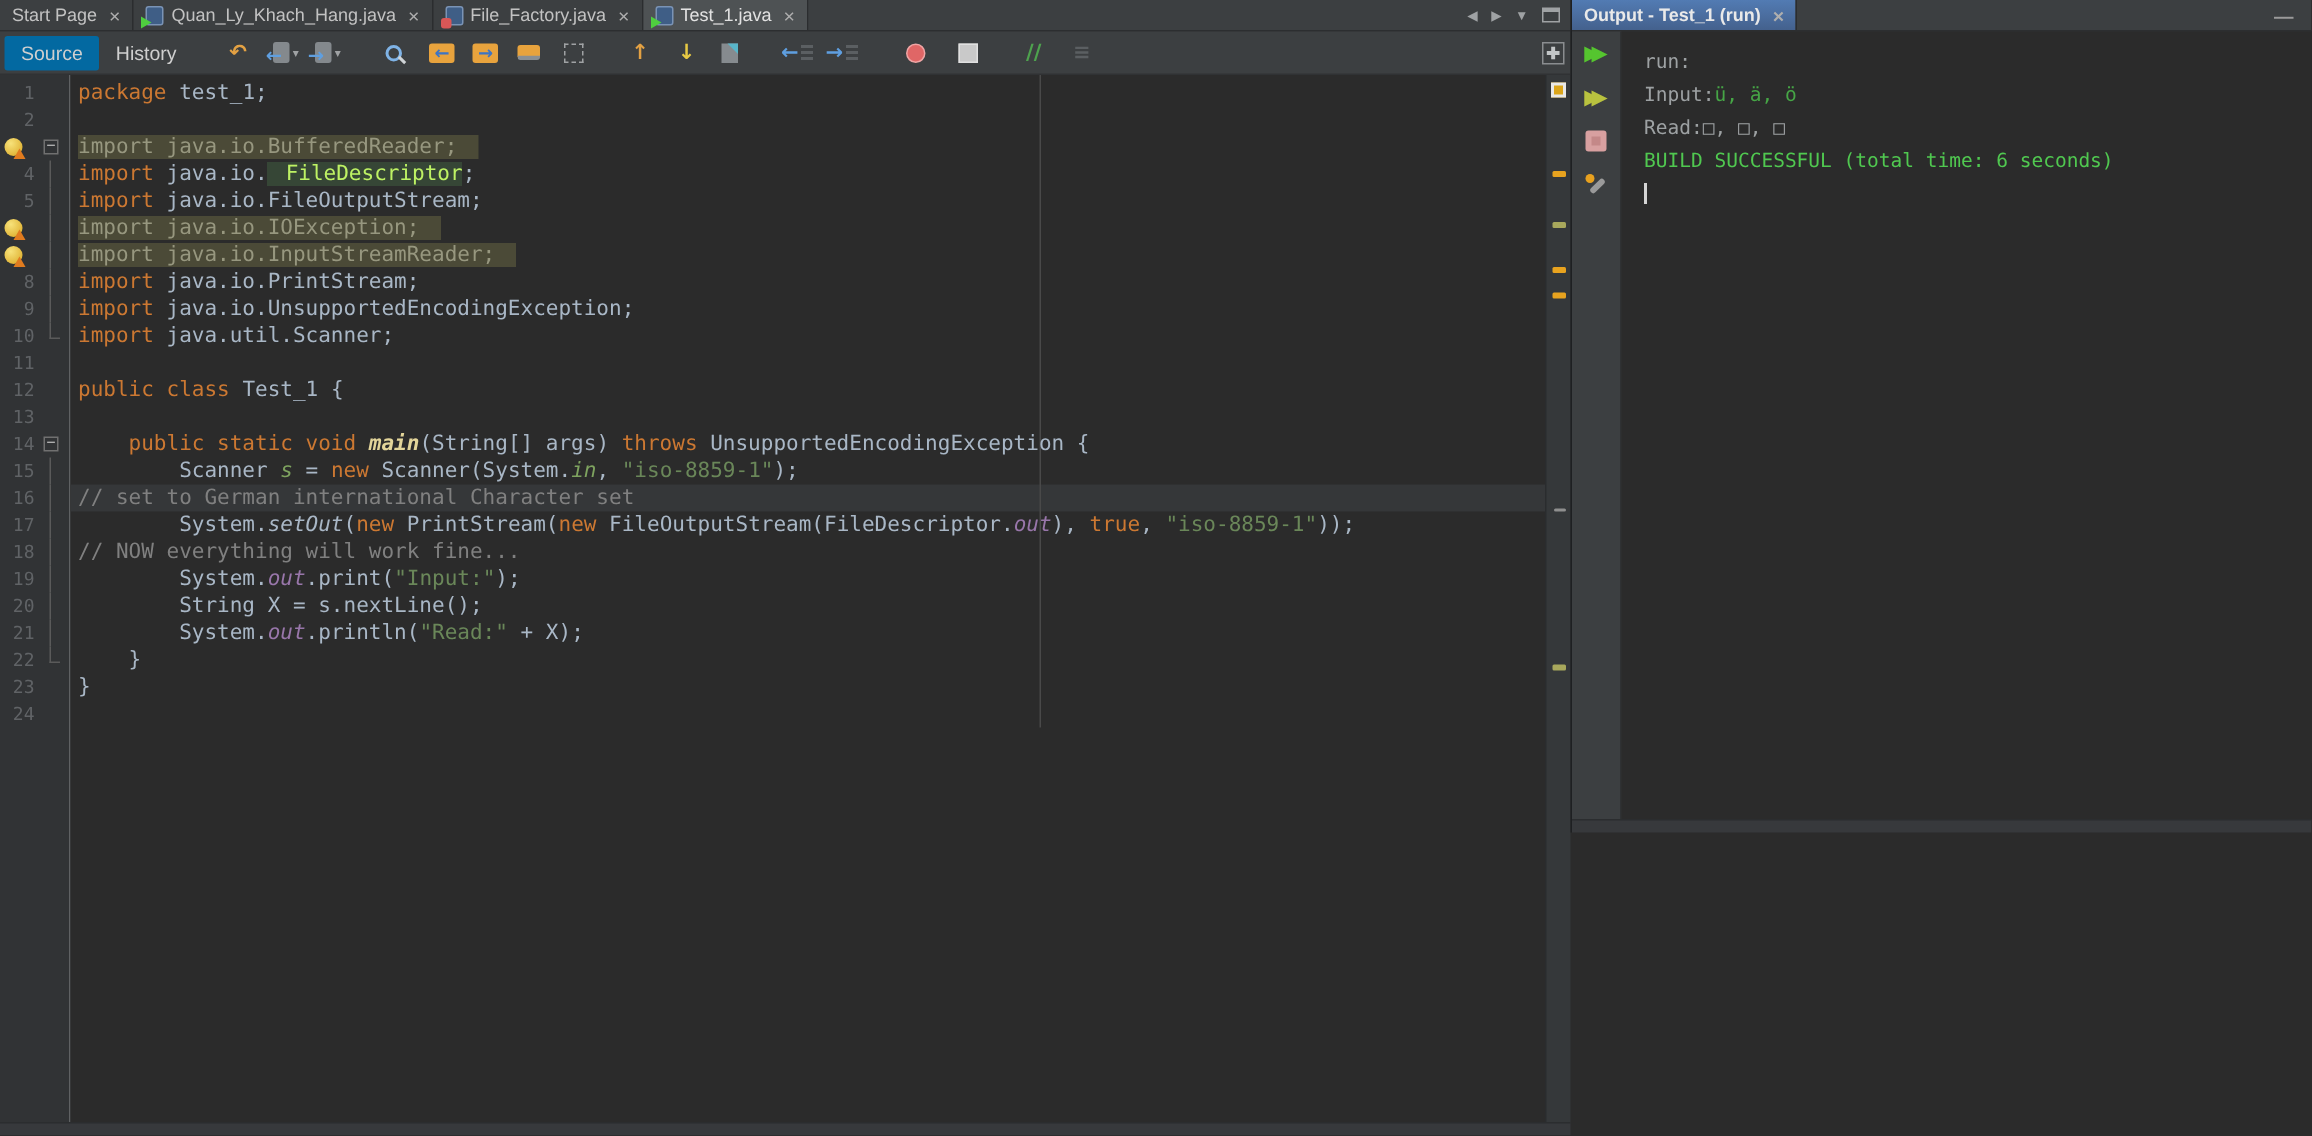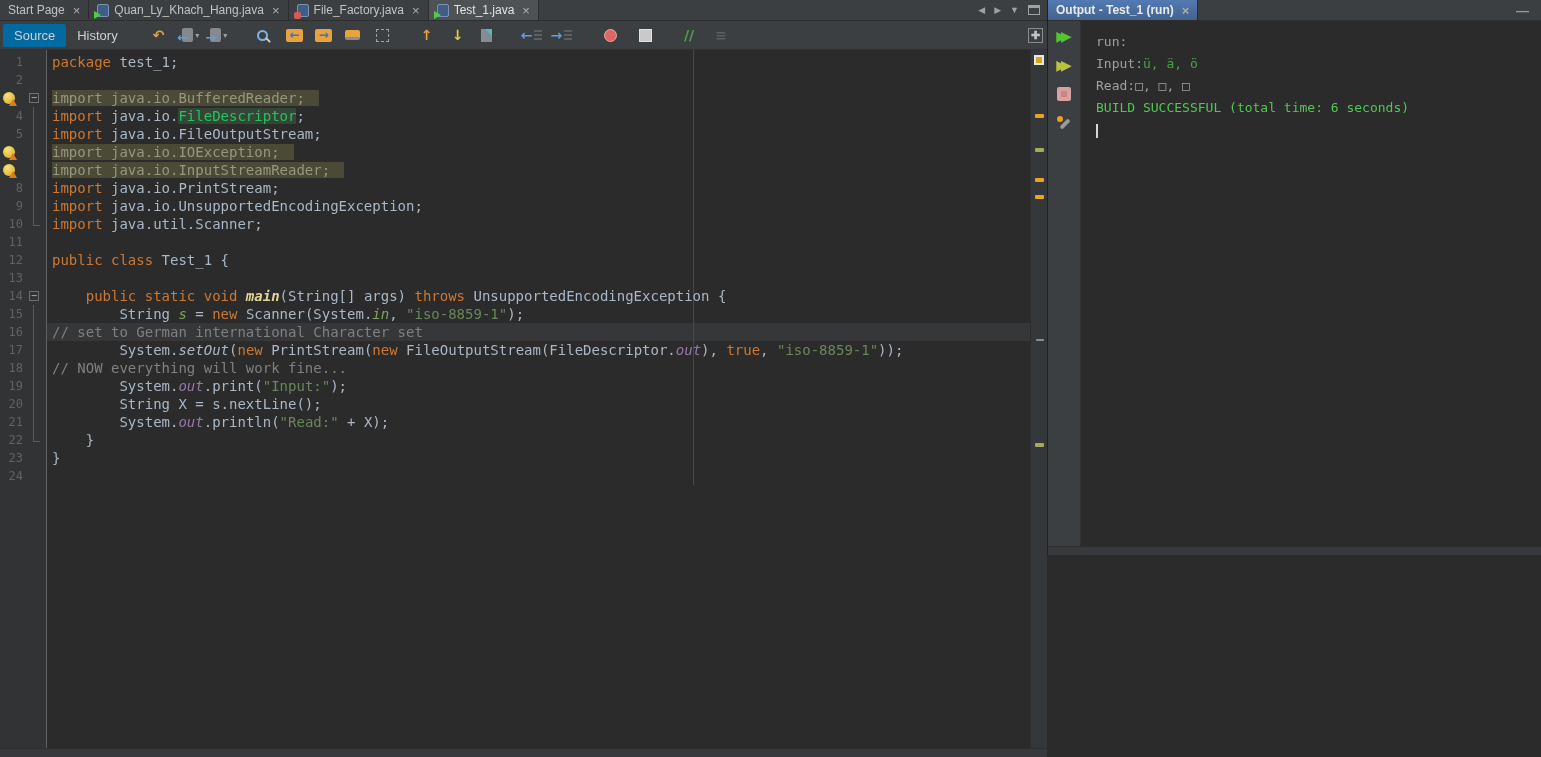--- a/index.html
+++ b/index.html
@@ -93,21 +93,21 @@
                overflow:hidden; font-family:"DejaVu Sans Mono", monospace;
                font-size:14px; line-height:18px; }
   .margin-line { position:absolute; top:0; height:435px; border-left:1px solid #494949; }
   .caret-row { position:absolute; left:0; right:0; height:18px; background:#353739; }
   .cl { height:18px; white-space:pre; position:relative; padding-left:5px; }
   .kw { color:#cc7832; } .pl { color:#a9b7c6; } .str { color:#6a8759; }
   .com { color:#808080; } .fieldp { color:#9876aa; font-style:italic; }
   .grn { color:#7ea35f; font-style:italic; } .stat { color:#a9b7c6; font-style:italic; }
   .decl { color:#e3d59a; font-weight:bold; font-style:italic; }
   .gri { color:#97977f; } .band { background:#4b4a37; padding-right:14px; }
-  .occ { color:#22c55e; background:#364636; }
+  .occ { color:#bef264; background:#364636;padding-left:12px; }
 
   
   .stripe { width:17px; background:#35383a; border-left:1px solid #2a2c2e;
             position:relative; flex:0 0 auto; }
   .smark { position:absolute; left:4px; width:9px; height:4px; border-radius:1px; }
   .smark.status { width:10px; height:10px; left:3px; background:#dba51a;
                   border:2px solid #e8e8e8; border-radius:0; }
   .smark.warn  { background:#e8a31f; }
   .smark.mixed { background:#a8a85c; }
   .smark.caret { width:8px; height:2px; background:#8f8f8f; left:5px; }
@@ -345,21 +345,21 @@
           <div class="cl"><span class="kw">import</span><span class="pl"> java.io.FileOutputStream;</span></div>
           <div class="cl"><span class="band"><span class="gri">import java.io.IOException;</span></span></div>
           <div class="cl"><span class="band"><span class="gri">import java.io.InputStreamReader;</span></span></div>
           <div class="cl"><span class="kw">import</span><span class="pl"> java.io.PrintStream;</span></div>
           <div class="cl"><span class="kw">import</span><span class="pl"> java.io.UnsupportedEncodingException;</span></div>
           <div class="cl"><span class="kw">import</span><span class="pl"> java.util.Scanner;</span></div>
           <div class="cl"></div>
           <div class="cl"><span class="kw">public class</span><span class="pl"> Test_1 {</span></div>
           <div class="cl"></div>
           <div class="cl"><span class="pl">    </span><span class="kw">public static void</span><span class="decl"> main</span><span class="pl">(String[] args) </span><span class="kw">throws</span><span class="pl"> UnsupportedEncodingException {</span></div>
-          <div class="cl"><span class="pl">        String </span><span class="grn">s</span><span class="pl"> = </span><span class="kw">new</span><span class="pl"> Scanner(System.</span><span class="grn">in</span><span class="pl">, </span><span class="str">"iso-8859-1"</span><span class="pl">);</span></div>
+          <div class="cl"><span class="pl">        Scanner </span><span class="grn">s</span><span class="pl"> = </span><span class="kw">new</span><span class="pl"> Scanner(System.</span><span class="grn">in</span><span class="pl">, </span><span class="str">"iso-8859-1"</span><span class="pl">);</span></div>
           <div class="cl"><span class="com">// set to German international Character set</span></div>
           <div class="cl"><span class="pl">        System.</span><span class="stat">setOut</span><span class="pl">(</span><span class="kw">new</span><span class="pl"> PrintStream(</span><span class="kw">new</span><span class="pl"> FileOutputStream(FileDescriptor.</span><span class="fieldp">out</span><span class="pl">), </span><span class="kw">true</span><span class="pl">, </span><span class="str">"iso-8859-1"</span><span class="pl">));</span></div>
           <div class="cl"><span class="com">// NOW everything will work fine...</span></div>
           <div class="cl"><span class="pl">        System.</span><span class="fieldp">out</span><span class="pl">.print(</span><span class="str">"Input:"</span><span class="pl">);</span></div>
           <div class="cl"><span class="pl">        String X = s.nextLine();</span></div>
           <div class="cl"><span class="pl">        System.</span><span class="fieldp">out</span><span class="pl">.println(</span><span class="str">"Read:"</span><span class="pl"> + X);</span></div>
           <div class="cl"><span class="pl">    }</span></div>
           <div class="cl"><span class="pl">}</span></div>
           <div class="cl"></div>
         </div>

